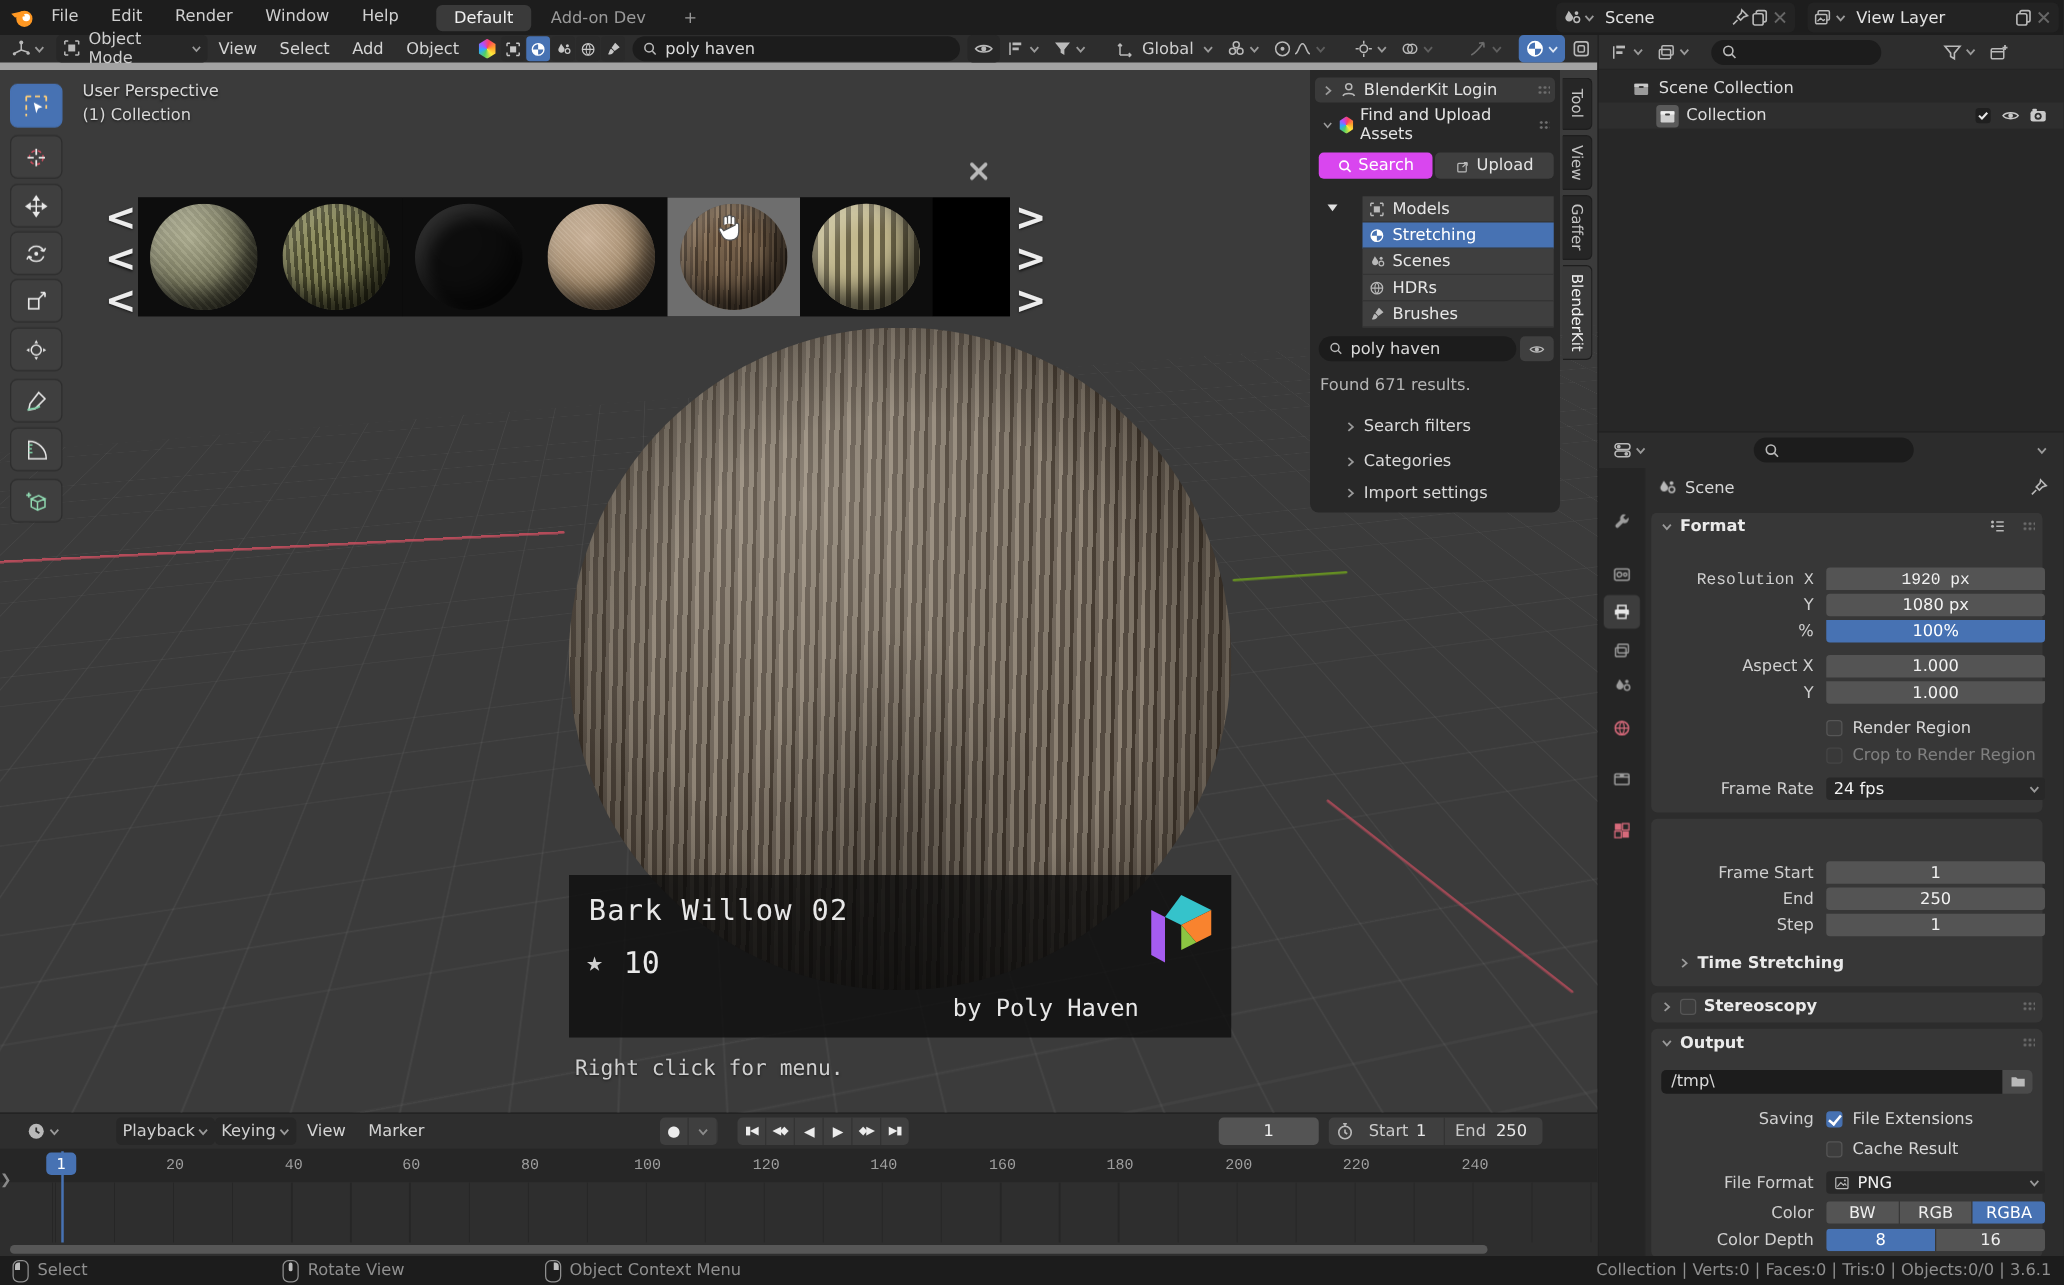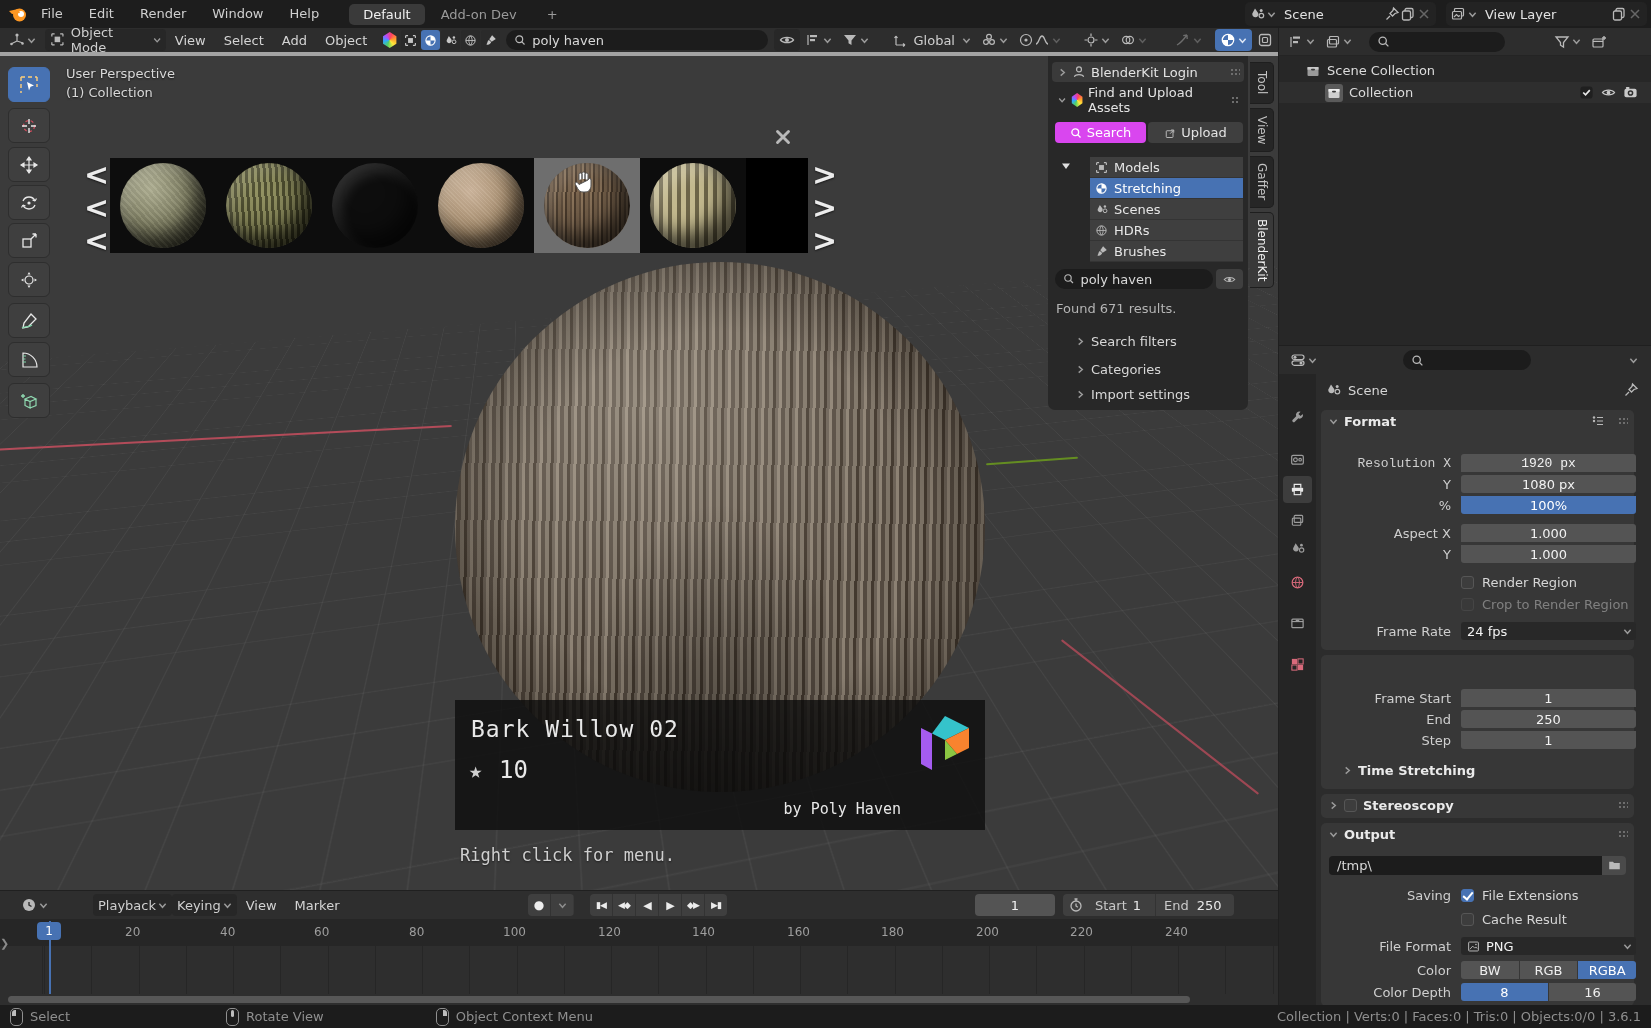--- a/index.html
+++ b/index.html
@@ -14,21 +14,21 @@
   .menu-item{padding:0 13px;color:#cfcfcf;line-height:28px;cursor:default;}
   .wtab{padding:3px 14px;border-radius:5px;color:#9a9a9a;margin:0 1px;}
   .wtab.active{background:#3a3a3a;color:#f0f0f0;}
   .tb-right{position:absolute;right:4px;top:2px;height:24px;display:flex;gap:10px;}
   .tb-widget{display:flex;align-items:center;background:#232323;border-radius:5px;height:24px;padding:0 4px;}
   .tb-widget .name{padding:0 8px;color:#e2e2e2;}
   .mini-ico{width:16px;height:16px;color:#b9b9b9;}
   .dim{opacity:.45;}
   .chev{width:9px;height:9px;color:#9a9a9a;margin-left:2px;}
   
-  #vp-header{left:0;top:28px;width:1278px;height:28px;background:#2d2d2d;display:flex;align-items:center;border-bottom:4px solid #a3a3a3;box-sizing:border-box;}
+  #vp-header{left:0;top:28px;width:1278px;height:28px;background:#2d2d2d;display:flex;align-items:center;border-bottom:6px solid #a3a3a3;box-sizing:border-box;}
   #ol-header{left:1278px;top:28px;width:373px;height:28px;background:#2d2d2d;border-left:1px solid #1f1f1f;border-bottom:1px solid #242424;box-sizing:border-box;display:flex;align-items:center;}
   .hbtn{display:flex;align-items:center;height:22px;padding:0 5px;border-radius:4px;color:#cfcfcf;}
   .hbtn.darkbg{background:#272727;}
   .hmenu{padding:0 9px;color:#d4d4d4;}
   .field{background:#1c1c1c;border-radius:11px;height:20px;display:flex;align-items:center;padding:0 8px;color:#d9d9d9;}
   .field input{background:transparent;border:0;outline:0;color:#d9d9d9;font:inherit;width:100%;padding:0;}
   .typebtn{width:19px;height:20px;display:flex;align-items:center;justify-content:center;border-radius:3px;color:#c6c6c6;background:#2a2a2a;}
   .typebtn.on{background:#4772b3;color:#fff;}
   .hex{width:15px;height:16px;clip-path:polygon(50% 0,95% 26%,95% 74%,50% 100%,5% 74%,5% 26%);
        background:conic-gradient(from 20deg,#ff4060,#ff9e2c,#ffe93c,#51d064,#2fa8ff,#b04cff,#ff4060);}
@@ -66,21 +66,21 @@
       background:
         radial-gradient(ellipse at 50% 112%,rgba(0,0,0,.5),transparent 42%),
         radial-gradient(circle at 36% 26%,rgba(255,246,230,.22),transparent 52%),
         radial-gradient(circle at 50% 50%,rgba(0,0,0,0) 52%,rgba(18,14,10,.55) 86%,rgba(4,3,2,.85) 100%),
         repeating-linear-gradient(91deg,#6b6156 0 3px,#8c8173 3px 6px,#544a40 6px 10px,#7d7366 10px 14px,#43392f 14px 17px);}
   #infoband{left:455px;top:644px;width:530px;height:130px;background:rgba(12,12,12,.78);color:#e8e8e8;
             font-family:"DejaVu Sans Mono","Liberation Mono",monospace;}
   #infoband .aname{position:absolute;left:16px;top:16px;font-size:23px;letter-spacing:1px;}
   #infoband .star{position:absolute;left:14px;top:58px;font-size:22px;color:#cfcfcf;}
   #infoband .rating{position:absolute;left:44px;top:56px;font-size:24px;}
-  #infoband .author{position:absolute;right:84px;bottom:12px;font-size:15px;}
+  #infoband .author{position:absolute;right:74px;bottom:12px;font-size:19px;}
   .hint{color:#cfcfcf;font-family:"DejaVu Sans Mono","Liberation Mono",monospace;font-size:17px;text-shadow:0 1px 2px rgba(0,0,0,.5);}
   
   #npanel{left:1048px;top:0;width:200px;height:354px;background:rgba(39,39,39,.97);border-radius:0 0 7px 7px;}
   .np-head{position:absolute;left:4px;width:192px;height:20px;background:#3a3a3a;border-radius:4px;display:flex;align-items:center;gap:5px;padding:0 4px;box-sizing:border-box;color:#e3e3e3;}
   .np-tab{position:absolute;height:21px;border-radius:4px;display:flex;align-items:center;justify-content:center;gap:5px;color:#e3e3e3;background:#3f3f3f;}
   .np-tab.on{background:#d946ef;color:#fff;}
   .alist-row{position:absolute;left:42px;width:153px;height:21px;background:#3f3f3f;border-bottom:1px solid #343434;display:flex;align-items:center;gap:6px;padding-left:5px;box-sizing:border-box;color:#e6e6e6;}
   .alist-row.sel{background:#4772b3;color:#fff;}
   .np-section{position:absolute;left:26px;display:flex;align-items:center;gap:6px;color:#d8d8d8;}
   .grip{width:10px;height:8px;background:radial-gradient(circle,#6e6e6e 1px,transparent 1.2px);background-size:4px 4px;margin-left:auto;}
@@ -110,21 +110,21 @@
   .pcheck.on{background:#4772b3;border-color:#4772b3;position:relative;}
   .pcheck.on:after{content:"";position:absolute;left:3px;top:0.5px;width:4px;height:8px;border:solid #fff;border-width:0 2px 2px 0;transform:rotate(40deg);}
   .seg{display:flex;width:175px;flex:none;height:18px;border-radius:3px;overflow:hidden;gap:1px;}
   .seg>div{flex:1;background:#545454;color:#eee;display:flex;align-items:center;justify-content:center;}
   .seg>div.on{background:#4772b3;color:#fff;}
   
   #timeline{left:0;top:890px;width:1278px;height:115px;background:#2e2e2e;border-top:1px solid #202020;box-sizing:border-box;}
   #tl-ruler{position:absolute;left:0;top:28px;width:1278px;height:27px;background:#262626;color:#9e9e9e;font-size:12px;}
   #tl-body{position:absolute;left:0;top:55px;width:1278px;height:48px;background:#2e2e2e;
            background-image:repeating-linear-gradient(90deg,#262626 0 1px,transparent 1px 47.25px);background-position:44px 0;}
-  .rnum{position:absolute;top:6px;width:30px;text-align:left;}
+  .rnum{position:absolute;top:6px;width:30px;text-align:center;font-family:Liberation Mono, monospace;}
   .pb-group{display:flex;background:#3f3f3f;border-radius:4px;overflow:hidden;}
   .pb{width:22px;height:22px;display:flex;align-items:center;justify-content:center;color:#ececec;font-size:9px;letter-spacing:-1px;border-right:1px solid #333;}
   .tl-pill{display:flex;align-items:center;background:#3f3f3f;border-radius:4px;height:22px;color:#e8e8e8;}
   
   #statusbar{left:0;top:1005px;width:1651px;height:23px;background:#1c1c1c;display:flex;align-items:center;color:#8f8f8f;}
   .sb-item{display:flex;align-items:center;gap:7px;margin-right:46px;}
   .mouse{width:11px;height:16px;border:1px solid #8f8f8f;border-radius:5px;position:relative;}
   .mouse i{position:absolute;background:#bdbdbd;}
 </style>
 </head>

